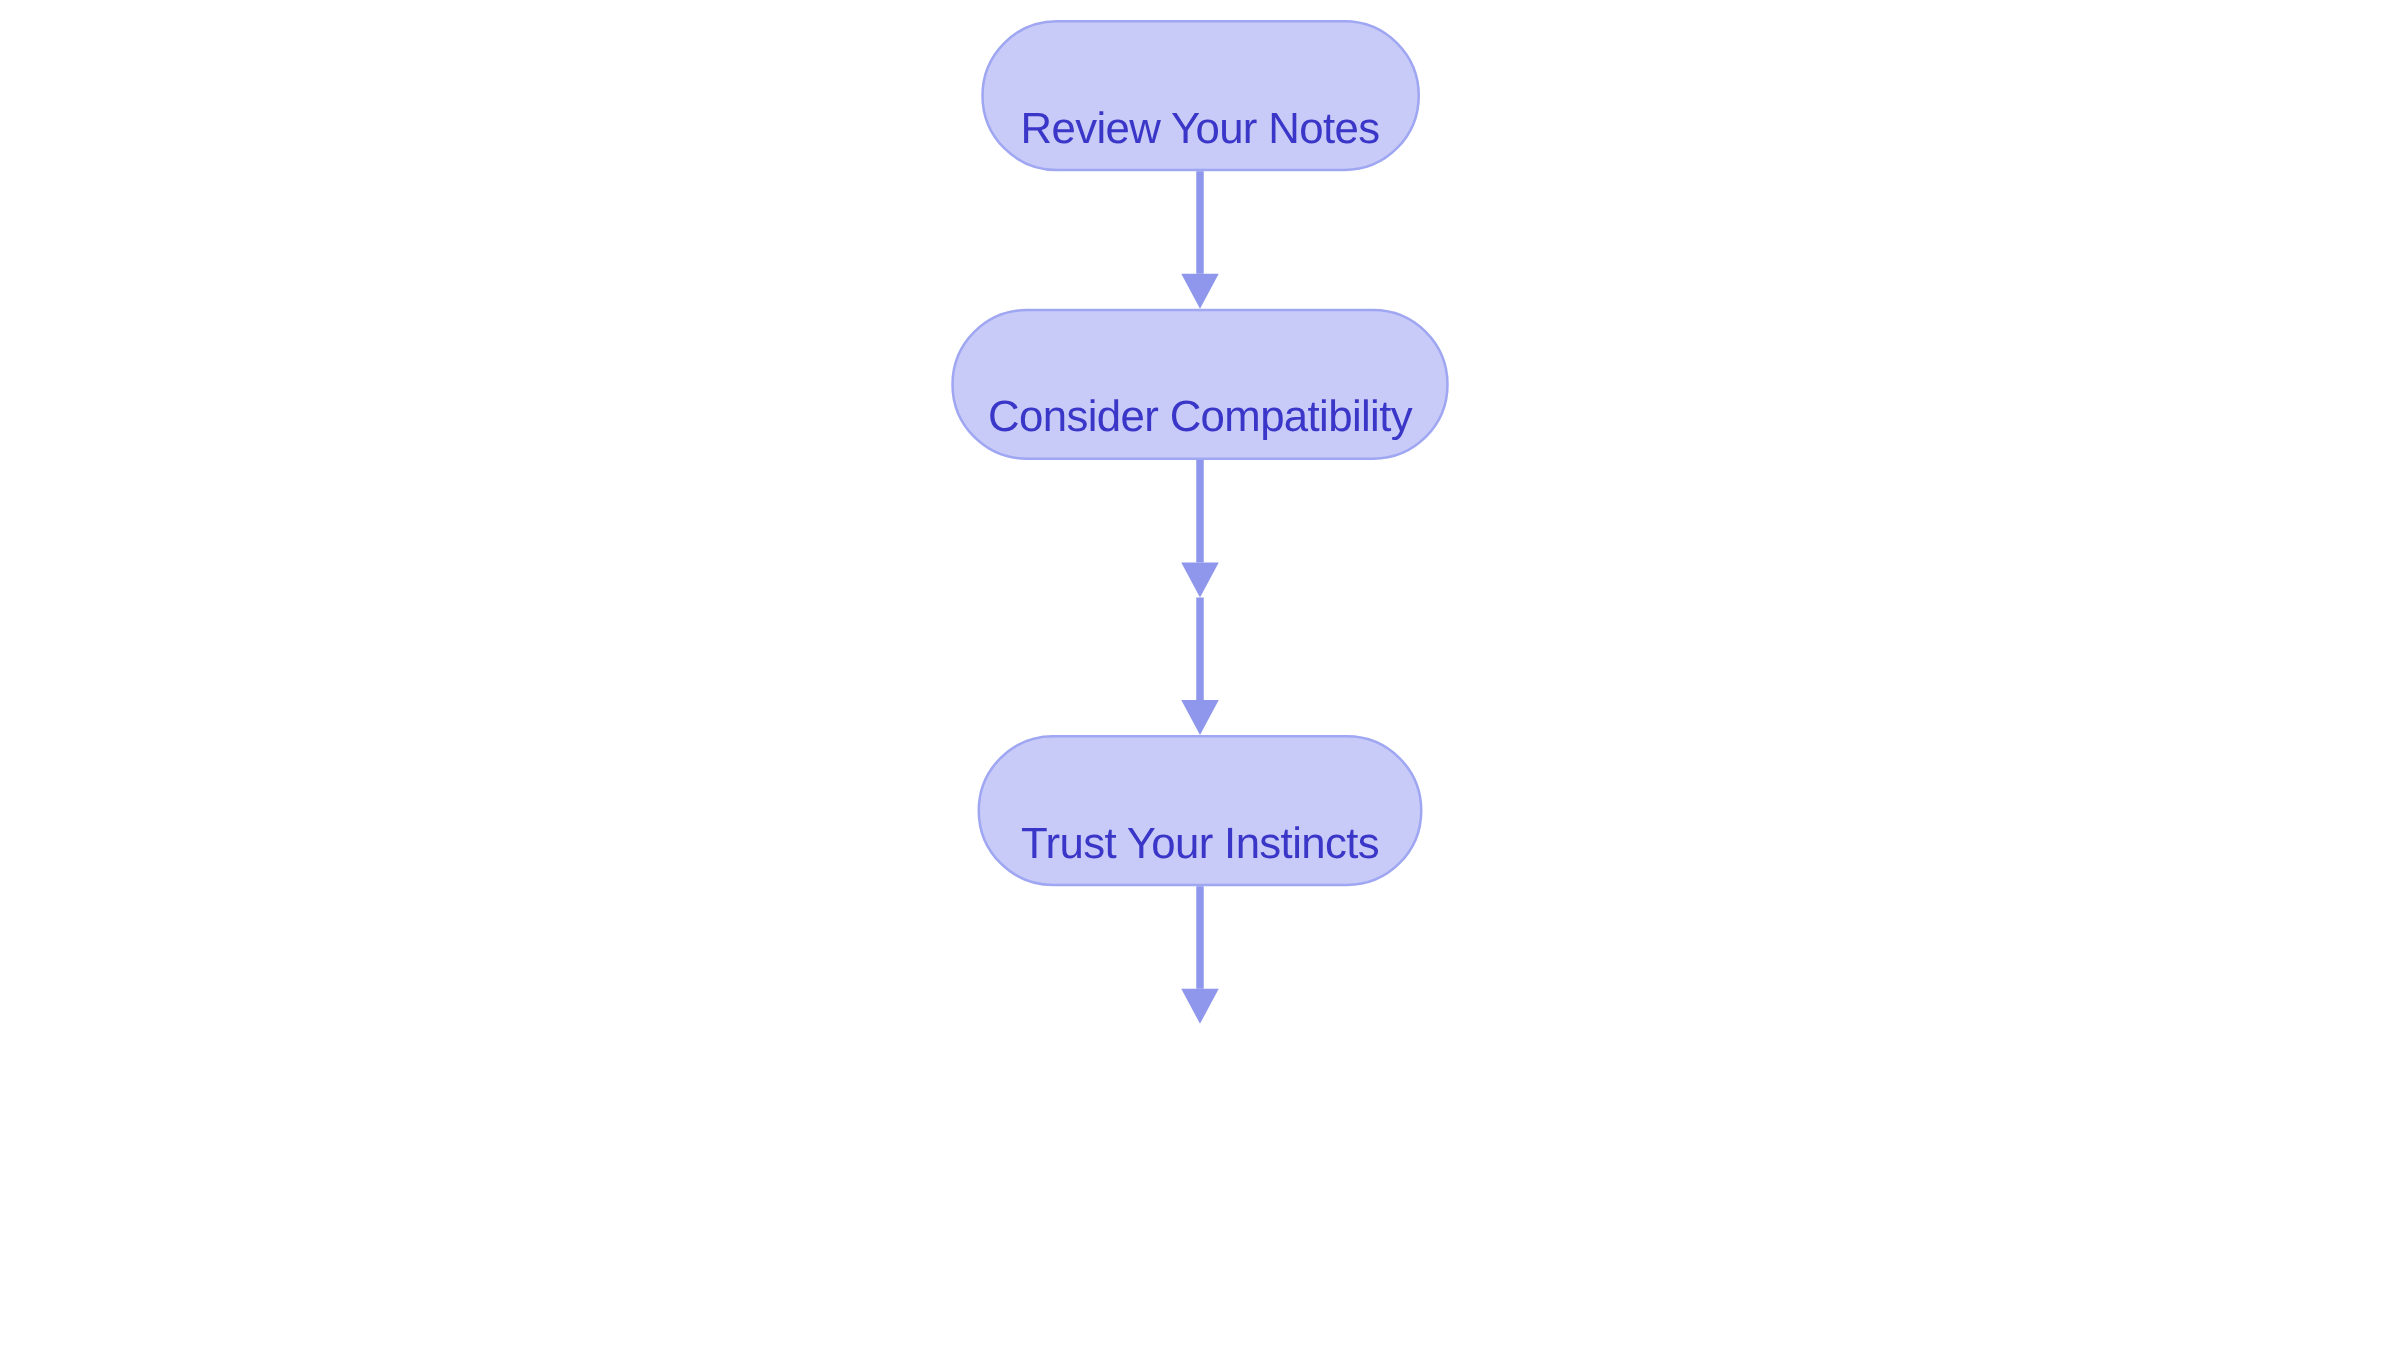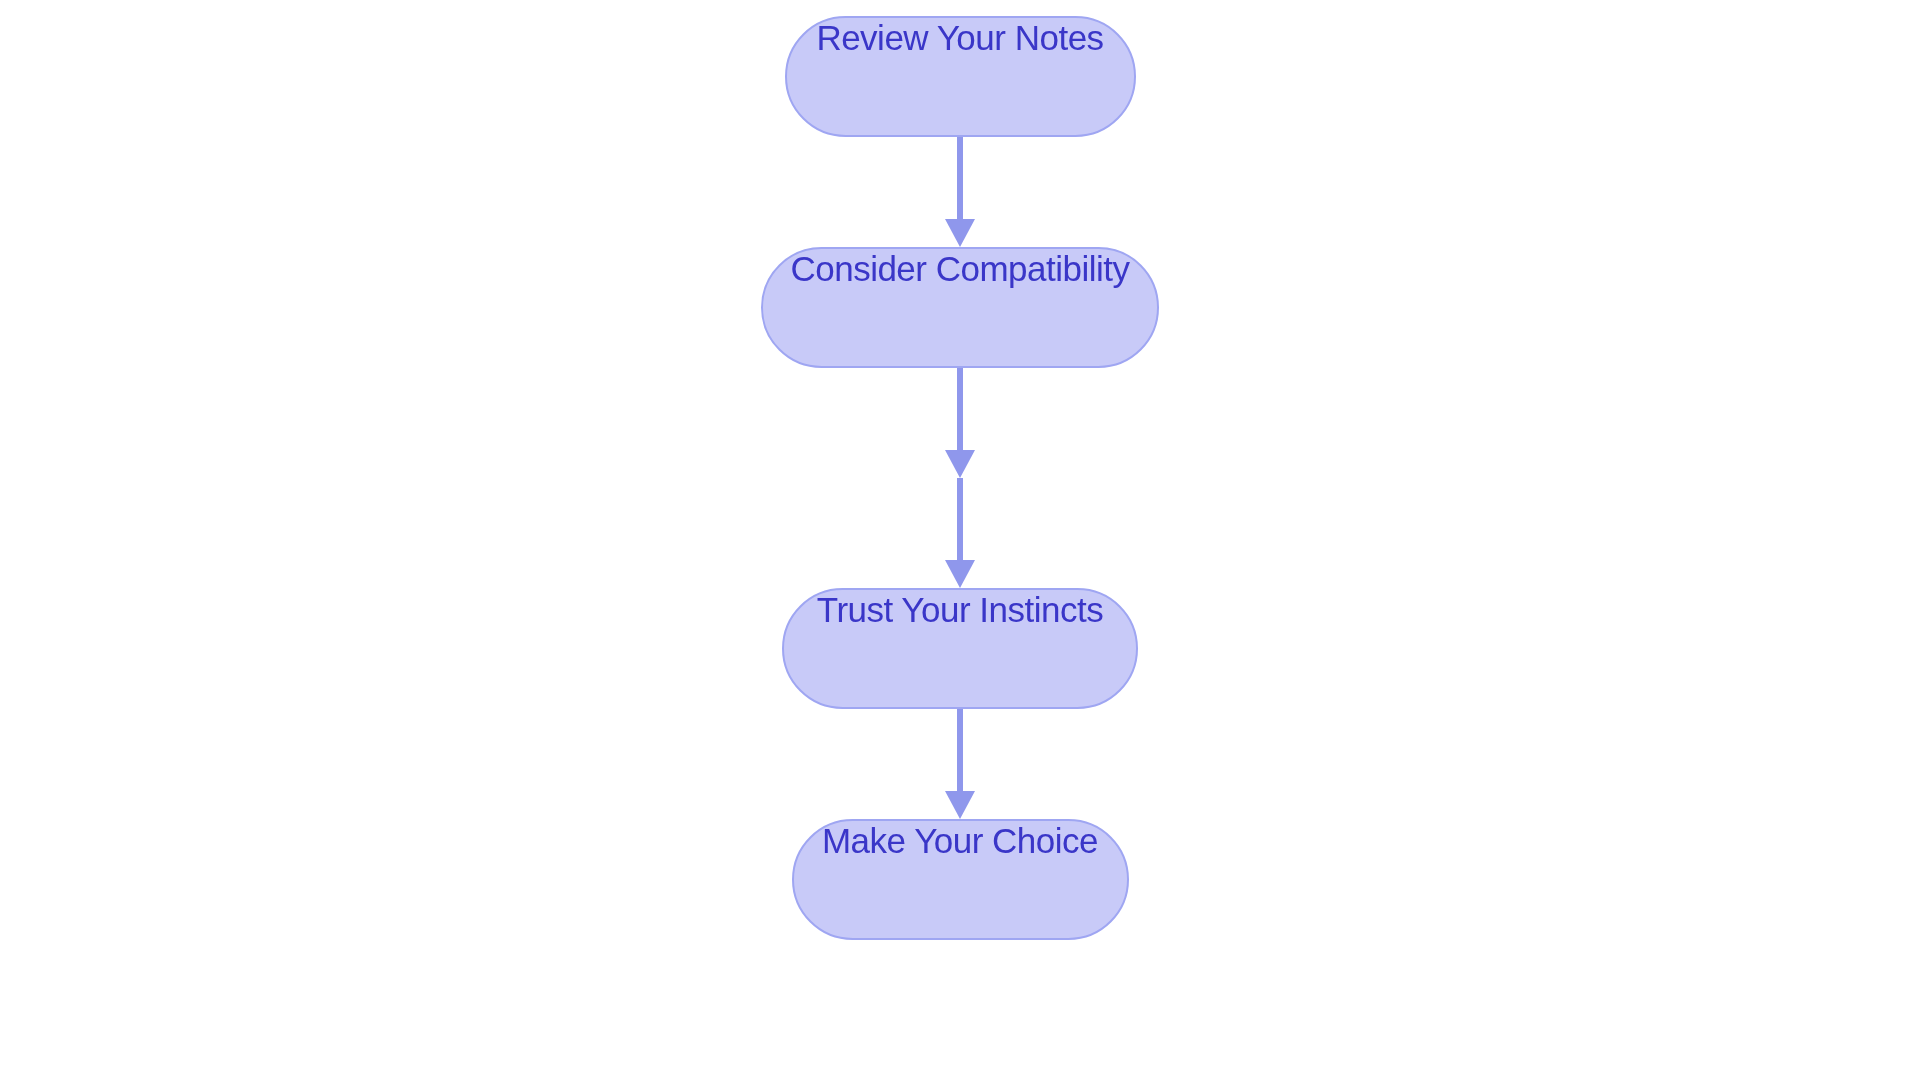--- a/index.html
+++ b/index.html
@@ -19,26 +19,26 @@
     display: flex;
     flex-direction: column;
     align-items: center;
     padding-top: 16px;
     box-sizing: border-box;
     background: var(--bg, #ffffff);
   }
   .node {
     box-sizing: border-box;
     height: 121px;
-    padding: 0 24px;
+    padding: 12px 24px;
     border-radius: 62px;
     background: var(--node-fill, #c8caf8);
     border: 2px solid var(--node-border, #9fa6f2);
     display: flex;
-    align-items: flex-start;
+    align-items: flex-end;
     justify-content: center;
     flex: 0 0 auto;
   }
   .node-label {
     color: var(--node-text, #3a36c8);
     font-size: 35px;
     letter-spacing: -0.5px;
     white-space: nowrap;
     text-align: center;
   }
@@ -100,17 +100,14 @@
 
   <div class="node n4">
     <span class="node-label">Trust Your Instincts</span>
   </div>
 
   <div class="arrow">
     <div class="arrow-line"></div>
     <div class="arrow-head"></div>
   </div>
 
-  <div class="node n5">
-    <span class="node-label">Make Your Choice</span>
-  </div>
 
 </div>
 
 </body></html>

